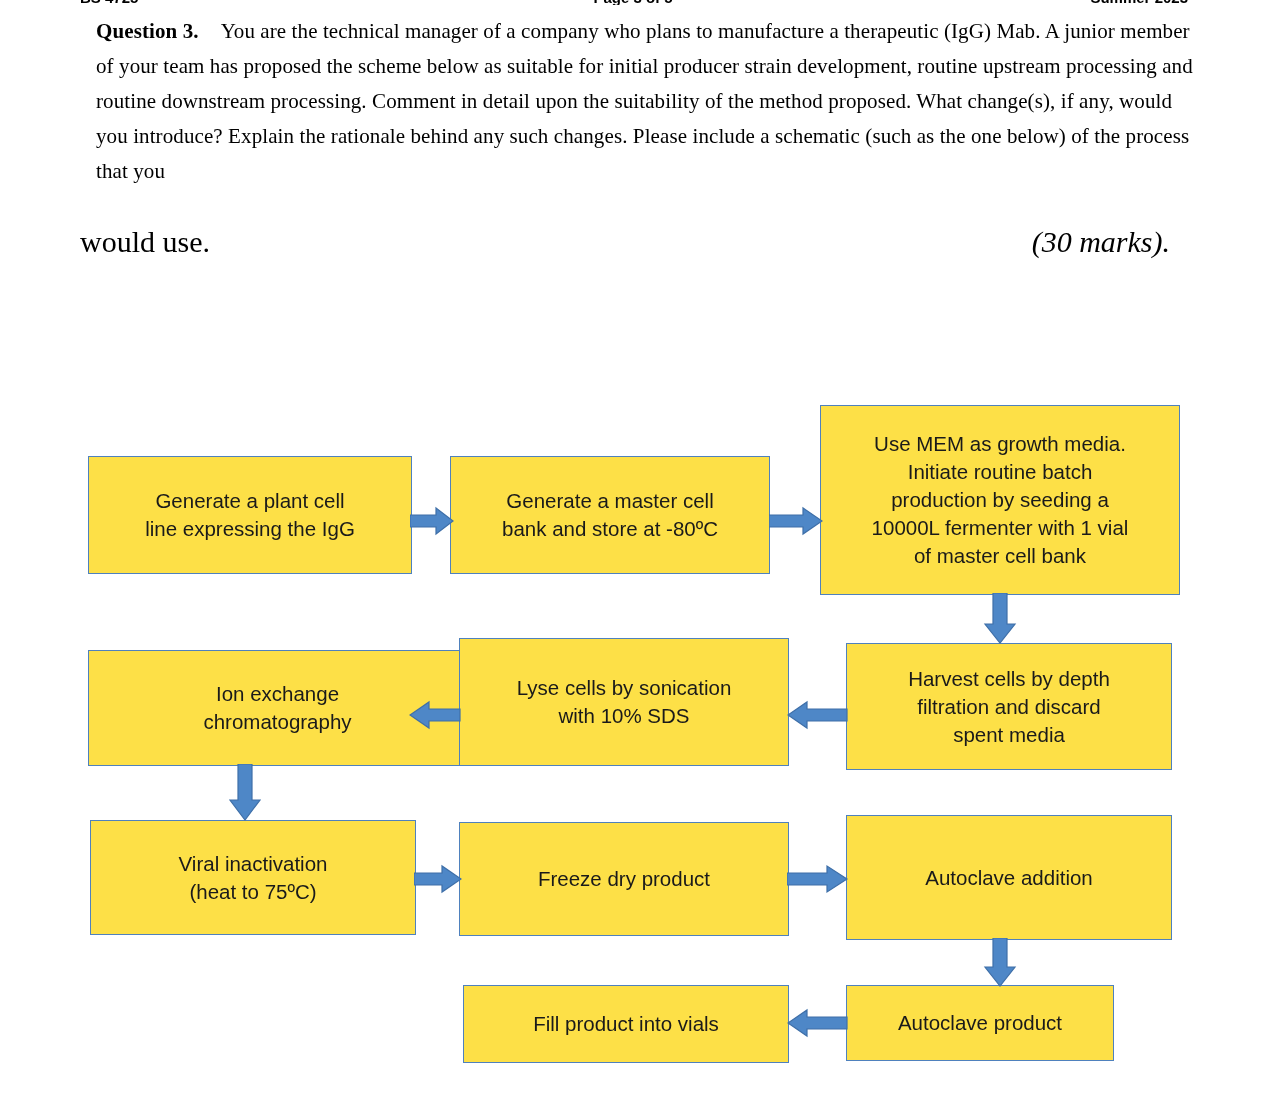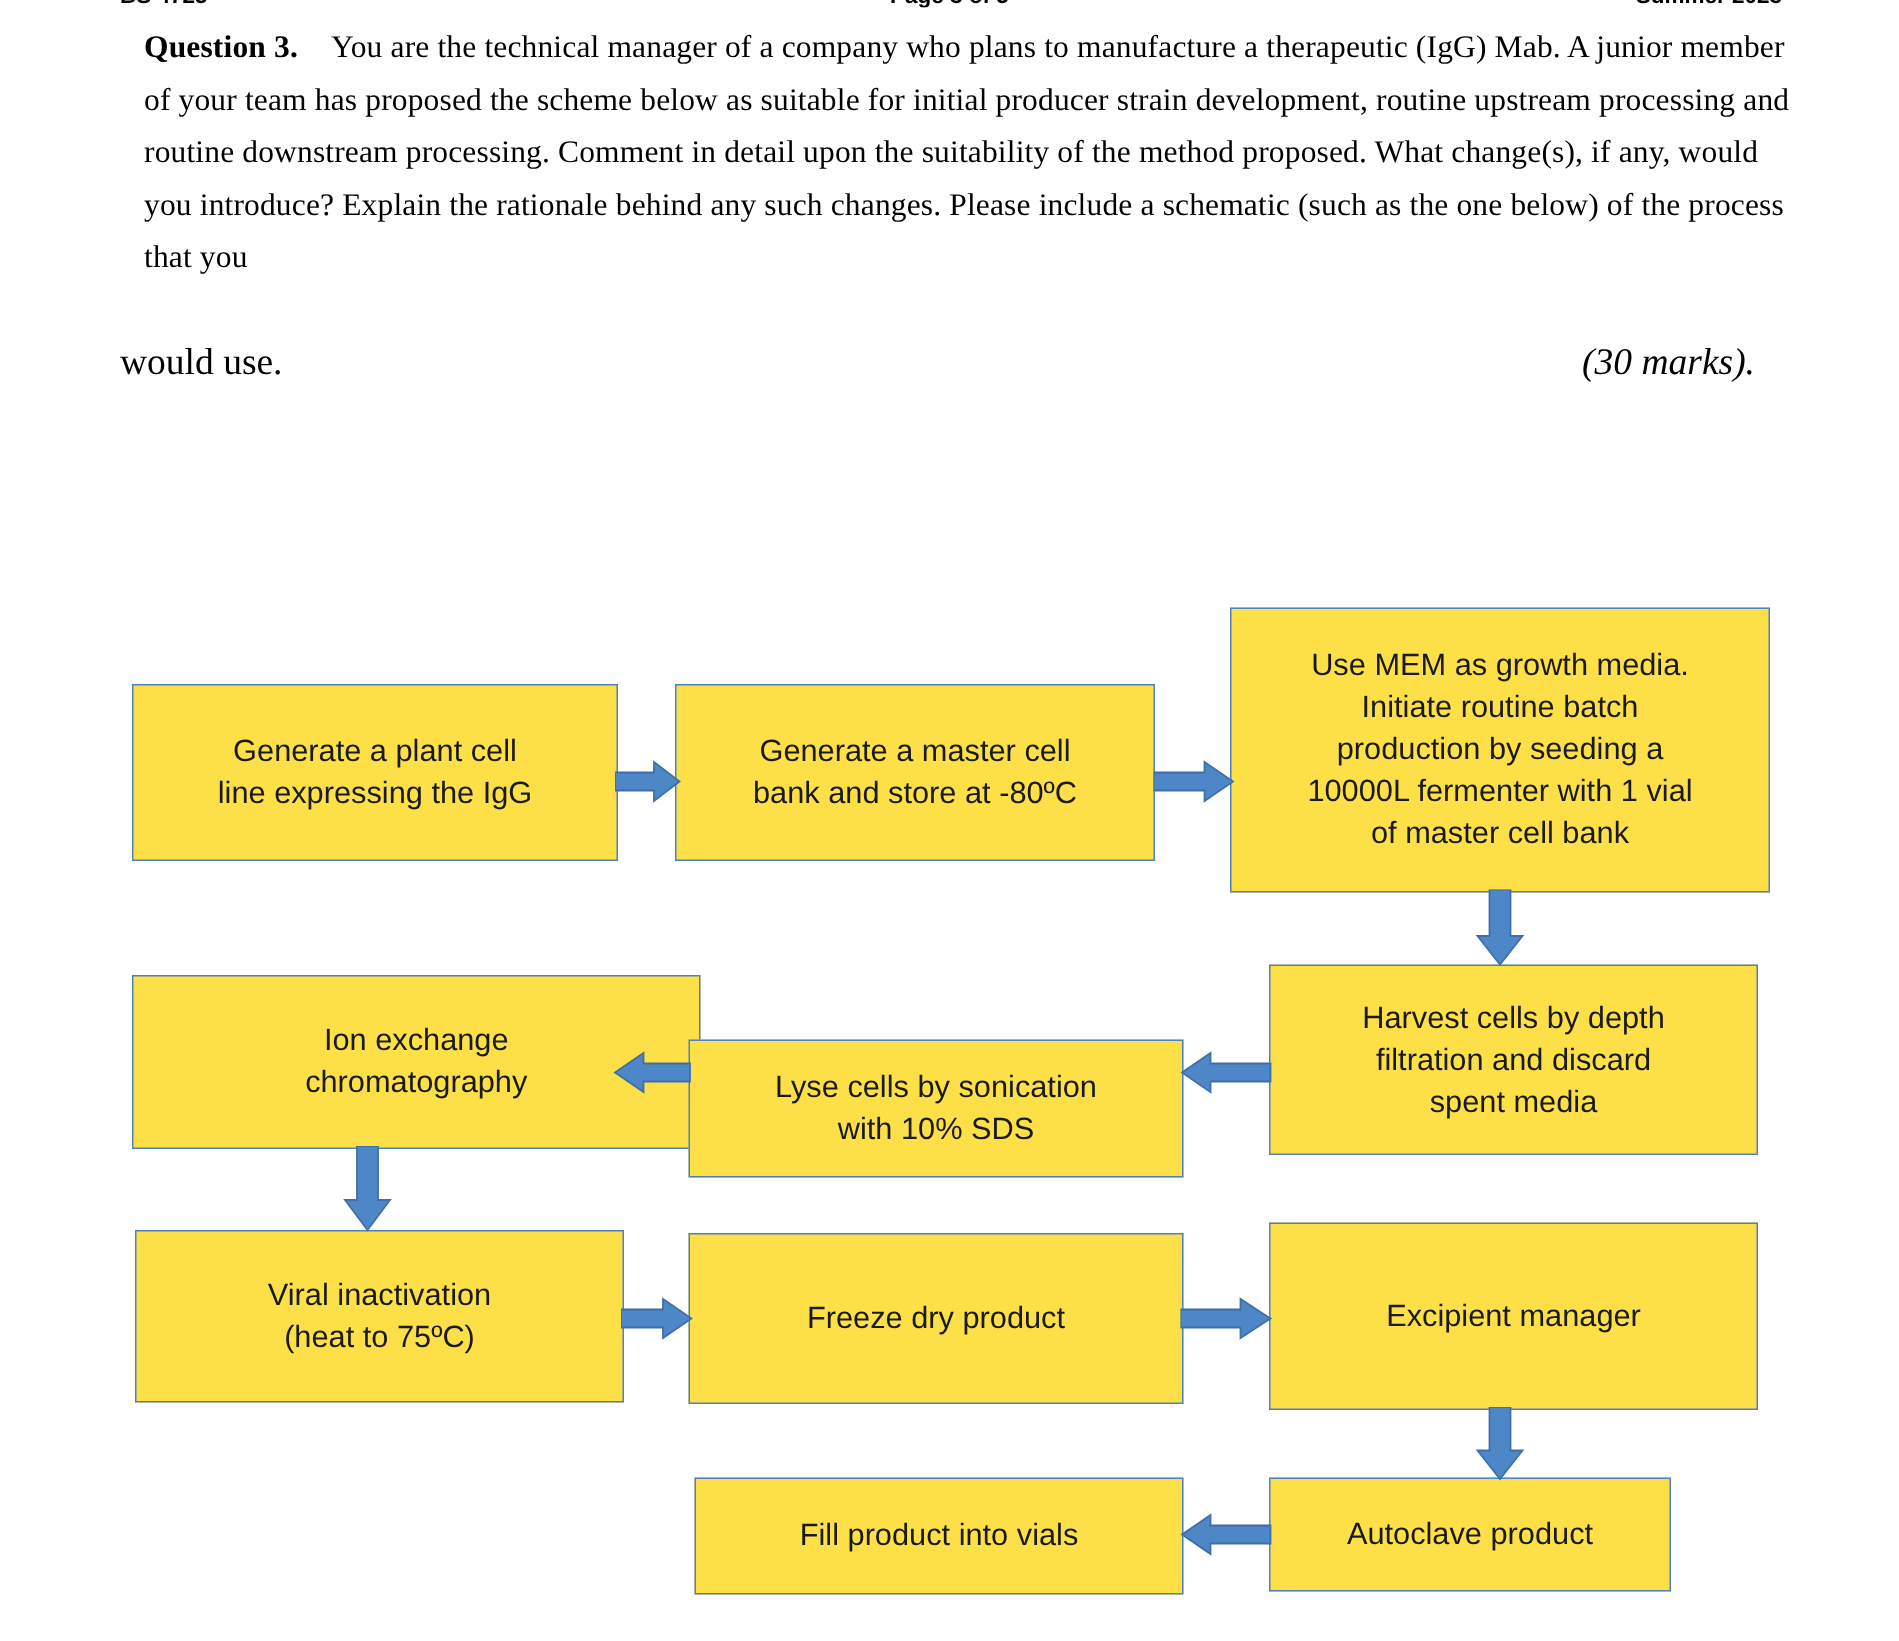--- a/index.html
+++ b/index.html
@@ -50,21 +50,21 @@
   }
   #question-block .q-gap {
     display: inline-block;
     width: 22px;
   }
   #marks-line {
     position: absolute;
     left: 80px;
     top: 224px;
     width: 1108px;
-    font-size: 25px;
+    font-size: 30px;
     line-height: 35px;
   }
   #marks-line .marks-left { float: left; }
   #marks-line .marks-right {
     float: right;
     font-style: italic;
     margin-right: 18px;
     text-align: center;
   }
 
@@ -125,38 +125,38 @@
   </div>
 
   <div class="fc-box" style="left:820px; top:405px; width:360px; height:190px;">
     <span class="box-text">Use MEM as growth media.<br>Initiate routine batch<br>production by seeding a<br>10000L fermenter with 1 vial<br>of master cell bank</span>
   </div>
 
   <div class="fc-box" style="left:88px; top:650px; width:379px; height:116px;">
     <span class="box-text">Ion exchange<br>chromatography</span>
   </div>
 
-  <div class="fc-box" style="left:459px; top:693px; width:330px; height:92px;">
+  <div class="fc-box" style="left:459px; top:638px; width:330px; height:128px;">
     <span class="box-text">Lyse cells by sonication<br>with 10% SDS</span>
   </div>
 
   <div class="fc-box" style="left:846px; top:643px; width:326px; height:127px;">
     <span class="box-text">Harvest cells by depth<br>filtration and discard<br>spent media</span>
   </div>
 
   <div class="fc-box" style="left:90px; top:820px; width:326px; height:115px;">
     <span class="box-text">Viral inactivation<br>(heat to 75ºC)</span>
   </div>
 
   <div class="fc-box" style="left:459px; top:822px; width:330px; height:114px;">
     <span class="box-text">Freeze dry product</span>
   </div>
 
   <div class="fc-box" style="left:846px; top:815px; width:326px; height:125px;">
-    <span class="box-text">Excipient manager</span>
+    <span class="box-text">Autoclave addition</span>
   </div>
 
   <div class="fc-box" style="left:463px; top:985px; width:326px; height:78px;">
     <span class="box-text">Fill product into vials</span>
   </div>
 
   <div class="fc-box" style="left:846px; top:985px; width:268px; height:76px;">
     <span class="box-text">Autoclave product</span>
   </div>
 

